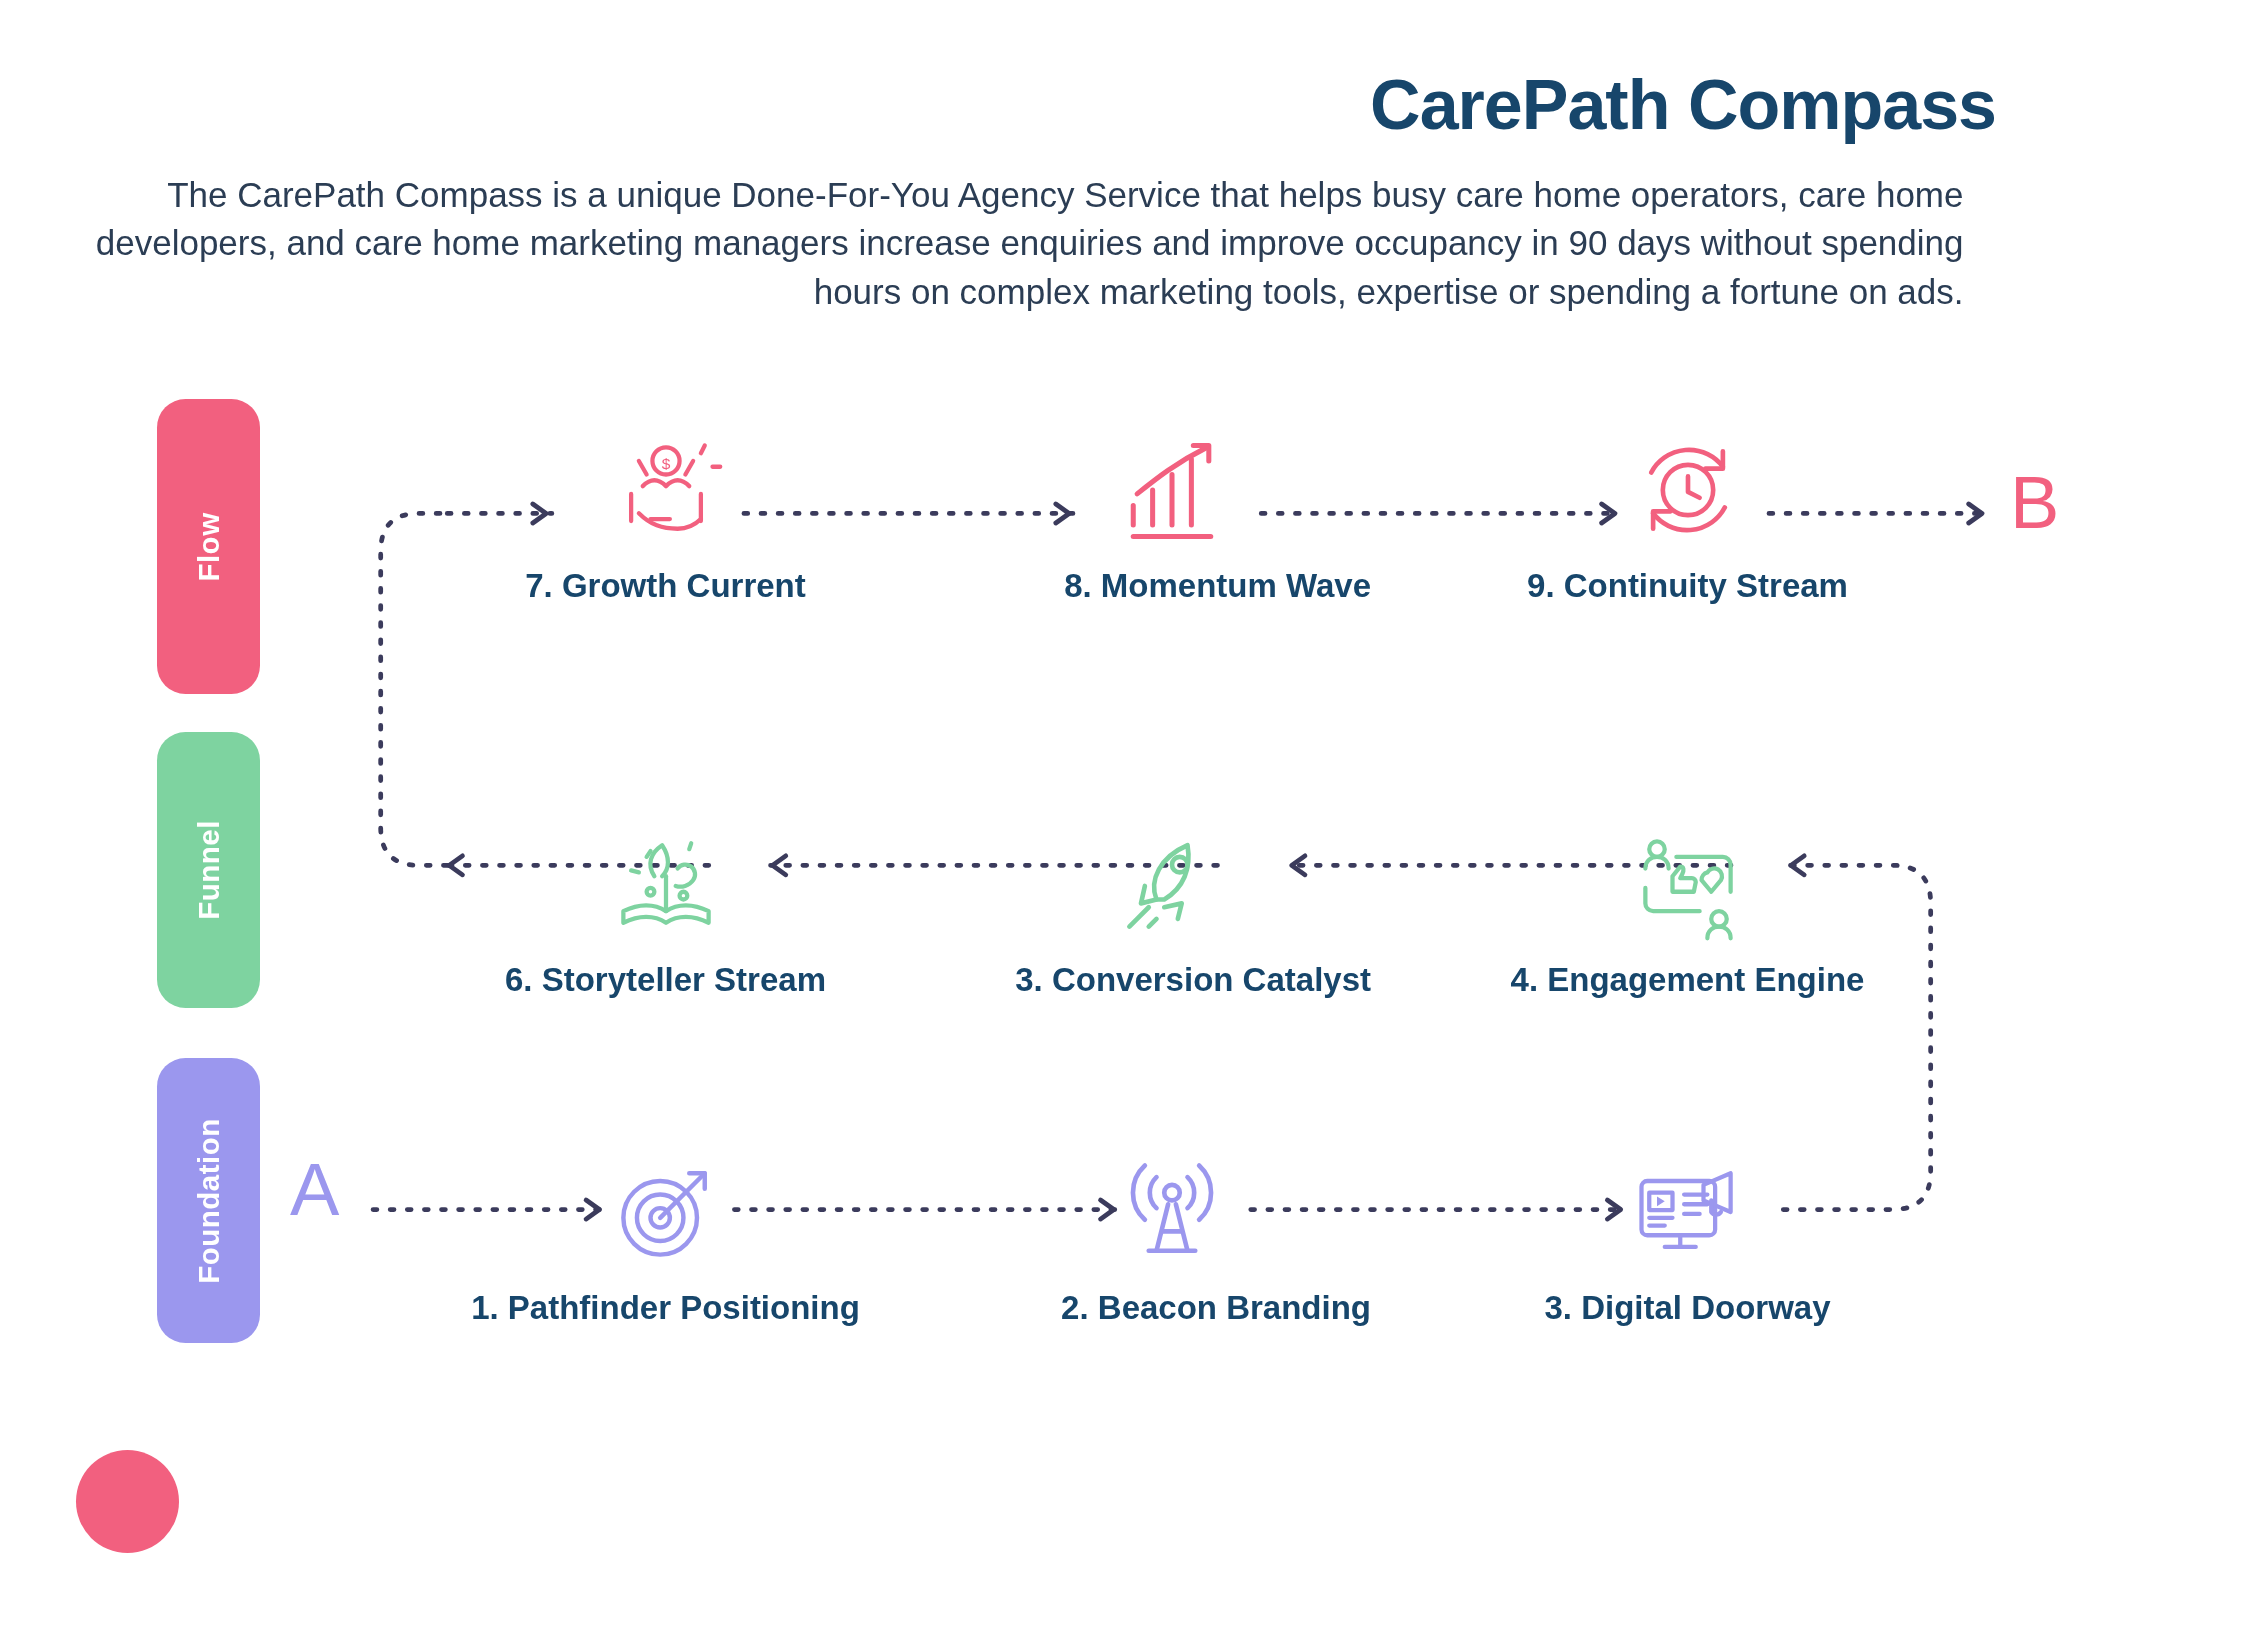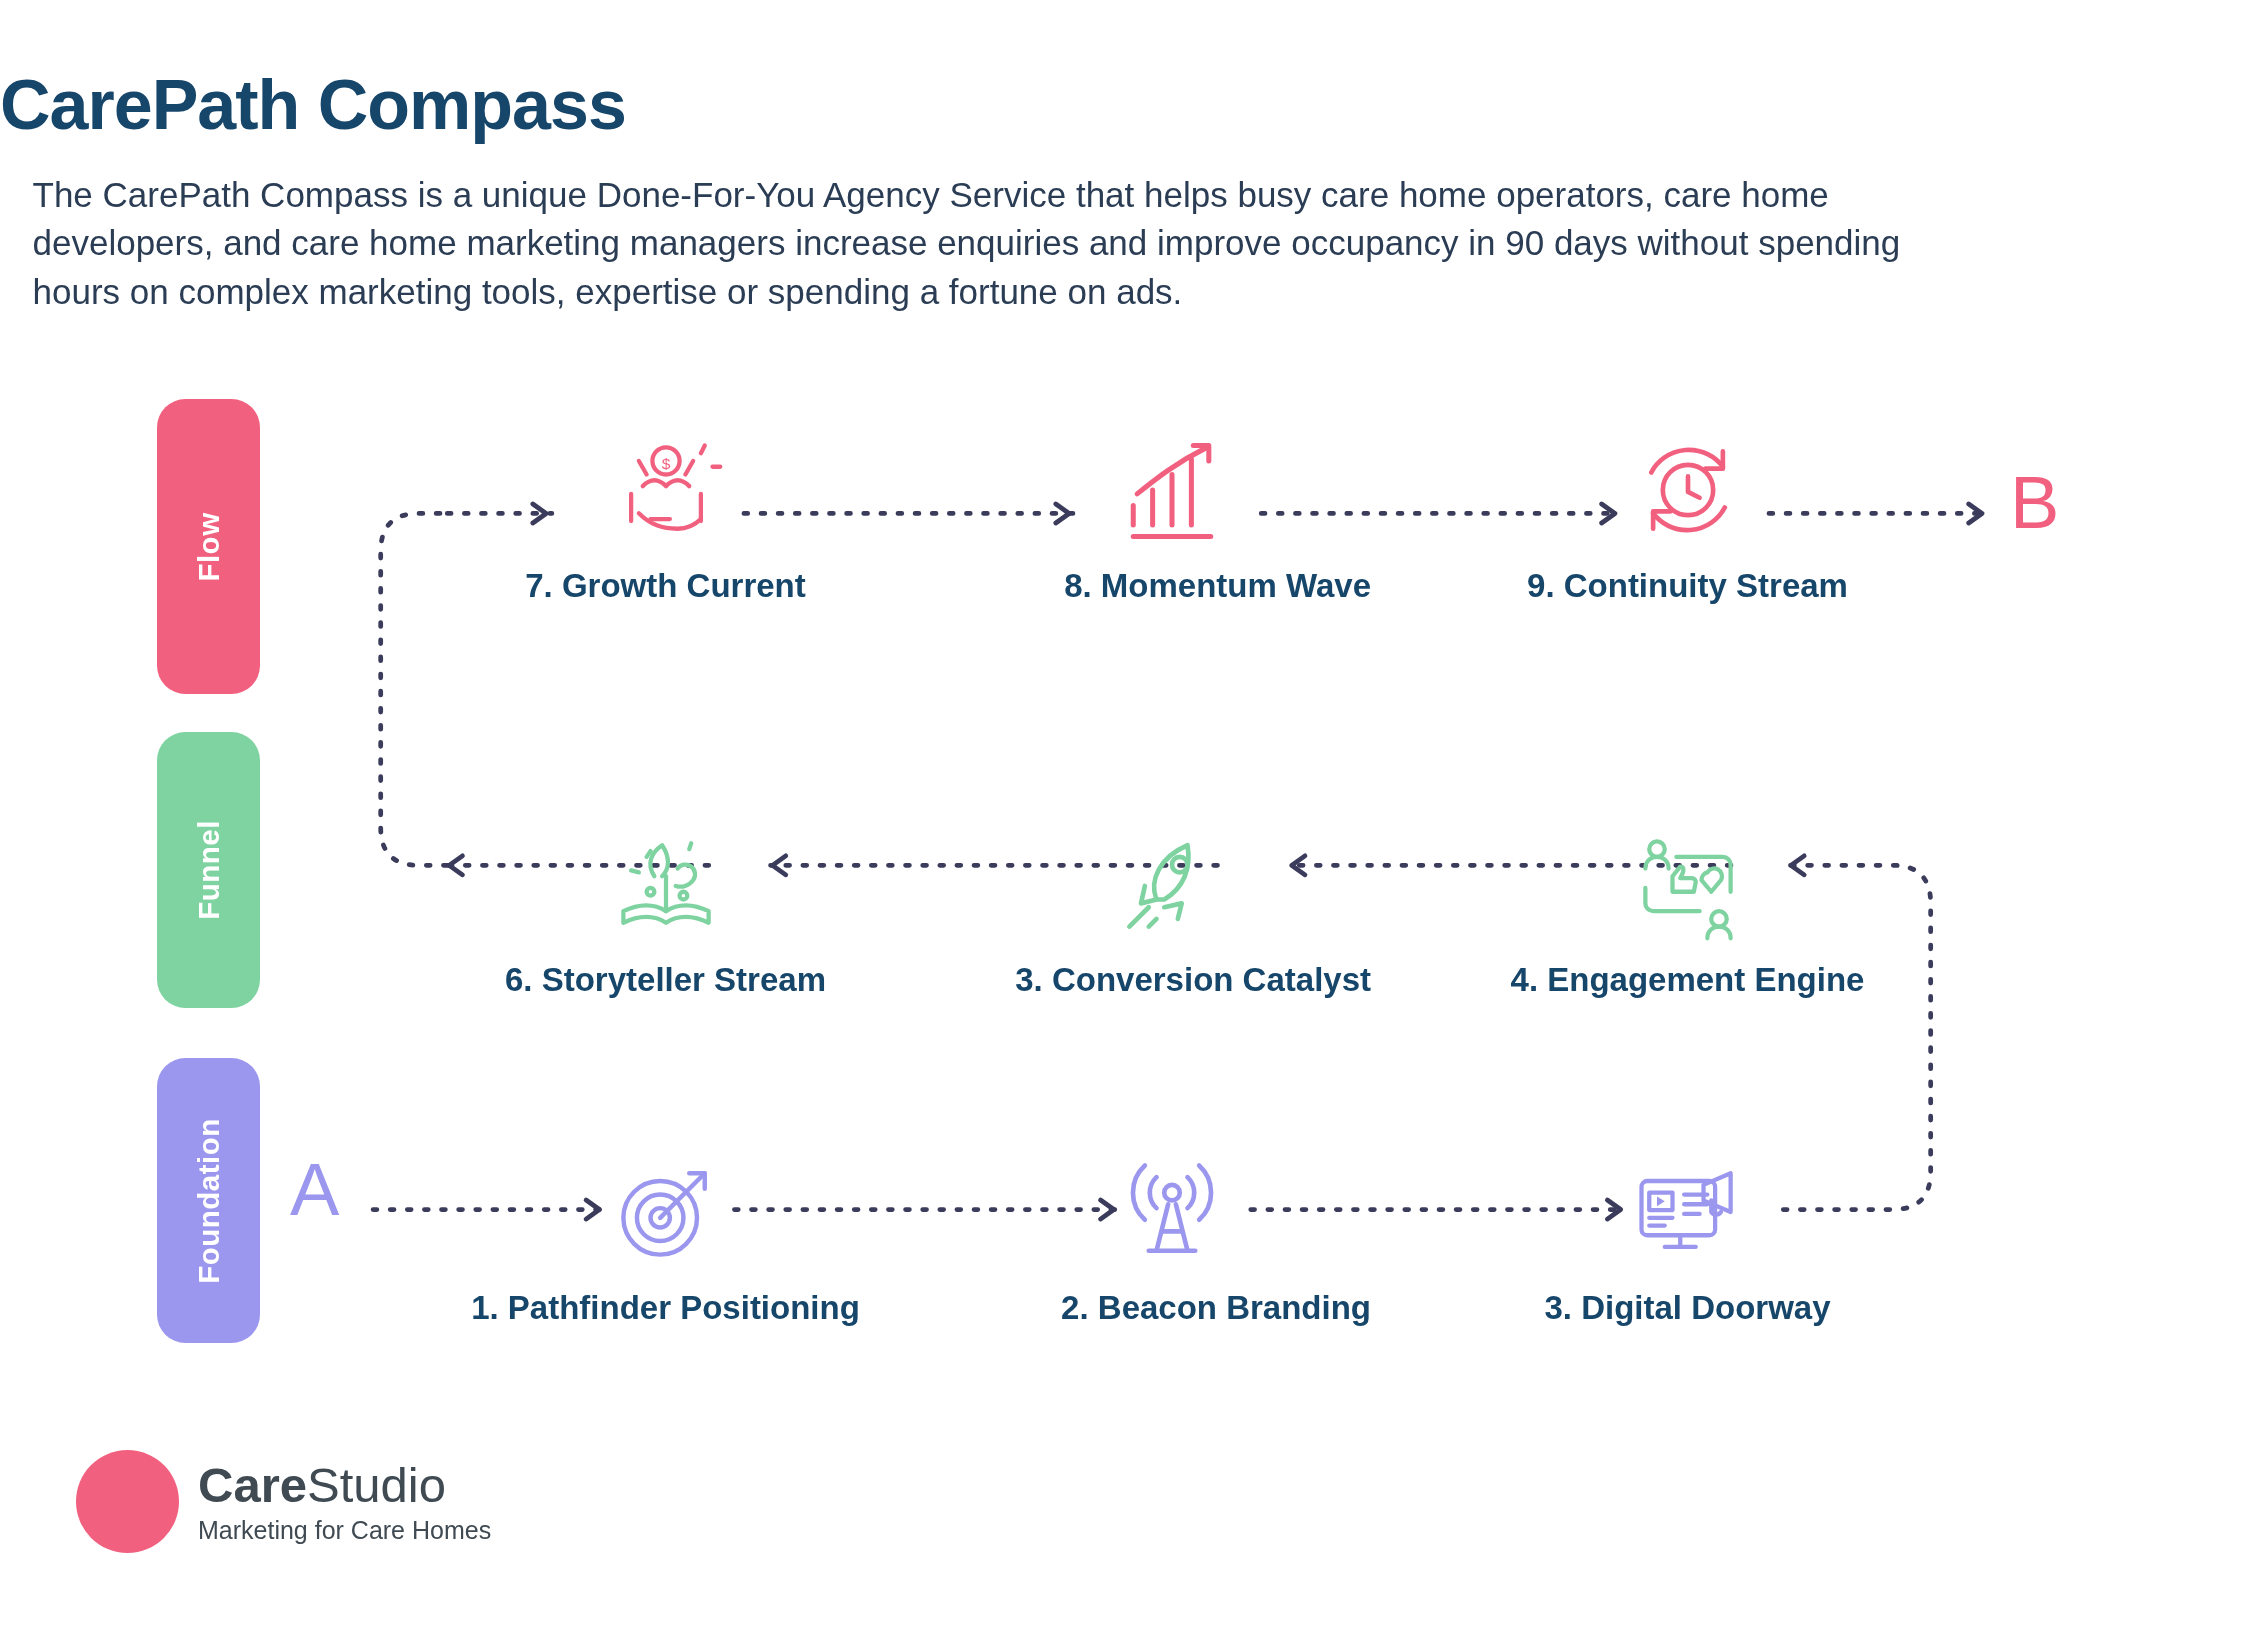--- a/index.html
+++ b/index.html
@@ -15,21 +15,21 @@
     position: relative;
     overflow: hidden;
   }
 
   
   .header {
     position: absolute;
     top: 67px;
     left: 0;
     width: 1996px;
-    text-align: left;
+    text-align: right;
   }
   .title {
     font-size: 70px;
     font-weight: bold;
     letter-spacing: -1px;
     color: #17466b;
     margin: 0;
     line-height: 1.1;
   }
   .subtitle {
@@ -342,20 +342,14 @@
       <path d="M30 23 h12 M30 28 h12 M30 33 h8"></path>
       <path d="M40 18 l14 -6 v20 l-14 -6 z"></path>
       <path d="M44 26 v6 a3 3 0 0 0 5 0"></path>
     </svg>
   </div>
   <div class="label">3. Digital Doorway</div>
 </div>
 
 <div class="footer">
   <div class="logo-dot"></div>
-  <div class="logo-text">
-    <div class="logo-name">
-      <b>Care</b><span>Studio</span>
-    </div>
-    <div class="logo-tag">Marketing for Care Homes</div>
-  </div>
 </div>
 
 
 </body></html>

